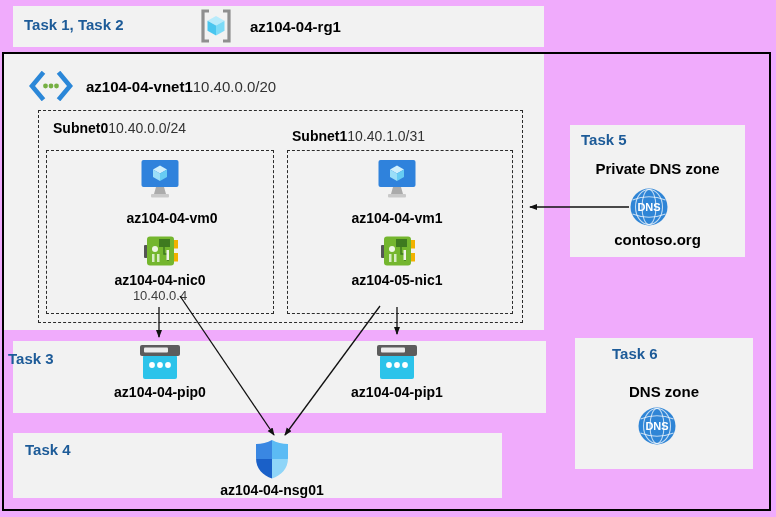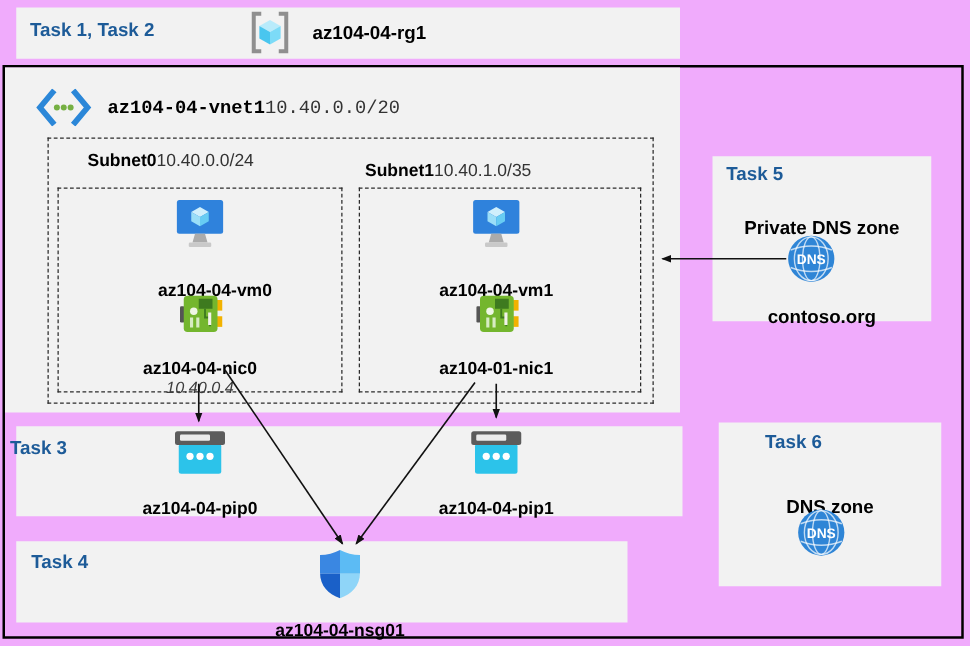--- a/index.html
+++ b/index.html
@@ -11,21 +11,21 @@
   .main-border{position:absolute;left:2px;top:52px;width:769px;height:459px;
                border:2px solid #000;box-sizing:border-box;}
   .dashed{position:absolute;border:1px dashed #2b2b2b;}
   .task-label{color:#1d5b98;font-weight:700;font-size:15px;}
   .name{font-weight:700;font-size:14px;color:#000;}
   .name-lg{font-weight:700;font-size:15px;color:#000;text-align:center;}
   .reg{position:static;font-weight:400;color:#333;}
   .sub-label{font-size:14px;}
   .sub-label b{color:#000;}
   .ip{font-size:13px;color:#3d3d3d;font-weight:400;}
-  .c{text-align:center;margin-top:14px;}
+  .c{text-align:center;}
   svg{display:block;}
   #arrow-overlay{position:absolute;left:0;top:0;z-index:9;pointer-events:none;}
 </style>
 </head>
 <body>
 
 <div class="stage">
 
   <div class="band" style="left:13px;top:6px;width:531px;height:41px;"></div>
   <span class="task-label" style="left:24px;top:16px;">Task 1, Task 2</span>
@@ -43,25 +43,25 @@
 
   <div class="band" style="left:4px;top:54px;width:540px;height:276px;"></div>
 
   <svg class="abs" style="left:28px;top:71px;" width="46" height="30" viewBox="0 0 46 30">
     <polyline points="14,3 4,15 14,27" fill="none" stroke="#2b87d8" stroke-width="4.6" stroke-linecap="square"></polyline>
     <polyline points="32,3 42,15 32,27" fill="none" stroke="#2b87d8" stroke-width="4.6" stroke-linecap="square"></polyline>
     <circle cx="17.5" cy="15" r="2.4" fill="#76b043"></circle>
     <circle cx="23" cy="15" r="2.4" fill="#76b043"></circle>
     <circle cx="28.5" cy="15" r="2.4" fill="#76b043"></circle>
   </svg>
-  <span class="name-lg" style="left:86px;top:78px;font-family:Liberation Mono, monospace;"><b>az104-04-vnet1</b> <span class="reg">10.40.0.0/20</span></span>
+  <span class="name-lg" style="left:86px;top:78px;"><b>az104-04-vnet1</b> <span class="reg">10.40.0.0/20</span></span>
 
   <div class="dashed" style="left:38px;top:110px;width:483px;height:211px;"></div>
 
-  <span class="sub-label" style="left:70px;top:120px;"><b>Subnet0</b> <span class="reg">10.40.0.0/24</span></span>
+  <span class="sub-label" style="left:53px;top:120px;"><b>Subnet0</b> <span class="reg">10.40.0.0/24</span></span>
   <div class="dashed" style="left:46px;top:150px;width:226px;height:162px;"></div>
 
   <svg class="abs" style="left:140px;top:159px;" width="40" height="40" viewBox="0 0 40 40">
     <rect x="1.5" y="1" width="37" height="27" rx="2" fill="#2f82dc"></rect>
     <polygon points="20,6.5 27,10.5 20,14.5 13,10.5" fill="#cfeffc"></polygon>
     <polygon points="13,10.5 20,14.5 20,22 13,18" fill="#9adef8"></polygon>
     <polygon points="27,10.5 20,14.5 20,22 27,18" fill="#67ccf3"></polygon>
     <polygon points="16,28 24,28 26,35 14,35" fill="#ababab"></polygon>
     <rect x="11" y="35" width="18" height="3.5" rx="1" fill="#c9c9c9"></rect>
   </svg>
@@ -73,23 +73,23 @@
     <rect x="29.5" y="19" width="4.5" height="8.5" fill="#f2b200"></rect>
     <rect x="3" y="2.5" width="27" height="29" rx="3" fill="#74b62e"></rect>
     <rect x="15" y="5" width="11" height="8" fill="#3e7a1f"></rect>
     <circle cx="11" cy="15" r="3" fill="#eef6e4"></circle>
     <rect x="8" y="20" width="2.5" height="8" fill="#d7ecc3"></rect>
     <rect x="13" y="20" width="2.5" height="8" fill="#d7ecc3"></rect>
     <path d="M20 13 V20 H24 V27" fill="none" stroke="#3e7a1f" stroke-width="1.5"></path>
     <rect x="22.5" y="16" width="2.5" height="10" fill="#f2f2e9"></rect>
   </svg>
   <span class="name c" style="left:80px;top:272px;width:160px;">az104-04-nic0</span>
-  <span class="ip c" style="left:80px;top:289px;width:160px;font-style:italic;">10.40.0.4</span>
+  <span class="ip c" style="left:80px;top:289px;width:160px;">10.40.0.4</span>
 
-  <span class="sub-label" style="left:292px;top:128px;"><b>Subnet1</b> <span class="reg">10.40.1.0/35</span></span>
+  <span class="sub-label" style="left:292px;top:128px;"><b>Subnet1</b> <span class="reg">10.40.1.0/31</span></span>
   <div class="dashed" style="left:287px;top:150px;width:224px;height:162px;"></div>
 
   <svg class="abs" style="left:377px;top:159px;" width="40" height="40" viewBox="0 0 40 40">
     <rect x="1.5" y="1" width="37" height="27" rx="2" fill="#2f82dc"></rect>
     <polygon points="20,6.5 27,10.5 20,14.5 13,10.5" fill="#cfeffc"></polygon>
     <polygon points="13,10.5 20,14.5 20,22 13,18" fill="#9adef8"></polygon>
     <polygon points="27,10.5 20,14.5 20,22 27,18" fill="#67ccf3"></polygon>
     <polygon points="16,28 24,28 26,35 14,35" fill="#ababab"></polygon>
     <rect x="11" y="35" width="18" height="3.5" rx="1" fill="#c9c9c9"></rect>
   </svg>
@@ -100,21 +100,21 @@
     <rect x="29.5" y="6" width="4.5" height="8.5" fill="#f2b200"></rect>
     <rect x="29.5" y="19" width="4.5" height="8.5" fill="#f2b200"></rect>
     <rect x="3" y="2.5" width="27" height="29" rx="3" fill="#74b62e"></rect>
     <rect x="15" y="5" width="11" height="8" fill="#3e7a1f"></rect>
     <circle cx="11" cy="15" r="3" fill="#eef6e4"></circle>
     <rect x="8" y="20" width="2.5" height="8" fill="#d7ecc3"></rect>
     <rect x="13" y="20" width="2.5" height="8" fill="#d7ecc3"></rect>
     <path d="M20 13 V20 H24 V27" fill="none" stroke="#3e7a1f" stroke-width="1.5"></path>
     <rect x="22.5" y="16" width="2.5" height="10" fill="#f2f2e9"></rect>
   </svg>
-  <span class="name c" style="left:317px;top:272px;width:160px;">az104-01-nic1</span>
+  <span class="name c" style="left:317px;top:272px;width:160px;">az104-05-nic1</span>
 
   <div class="band" style="left:13px;top:341px;width:533px;height:72px;"></div>
   <span class="task-label" style="left:8px;top:350px;">Task 3</span>
 
   <svg class="abs" style="left:139px;top:344px;" width="42" height="36" viewBox="0 0 42 36">
     <rect x="4" y="11" width="34" height="24" rx="2" fill="#2cc3ea"></rect>
     <rect x="1" y="1" width="40" height="11" rx="2" fill="#5c5c5c"></rect>
     <rect x="5" y="3.5" width="24" height="5" rx="1" fill="#ececec"></rect>
     <circle cx="13" cy="21" r="2.9" fill="#fff"></circle>
     <circle cx="21" cy="21" r="2.9" fill="#fff"></circle>

